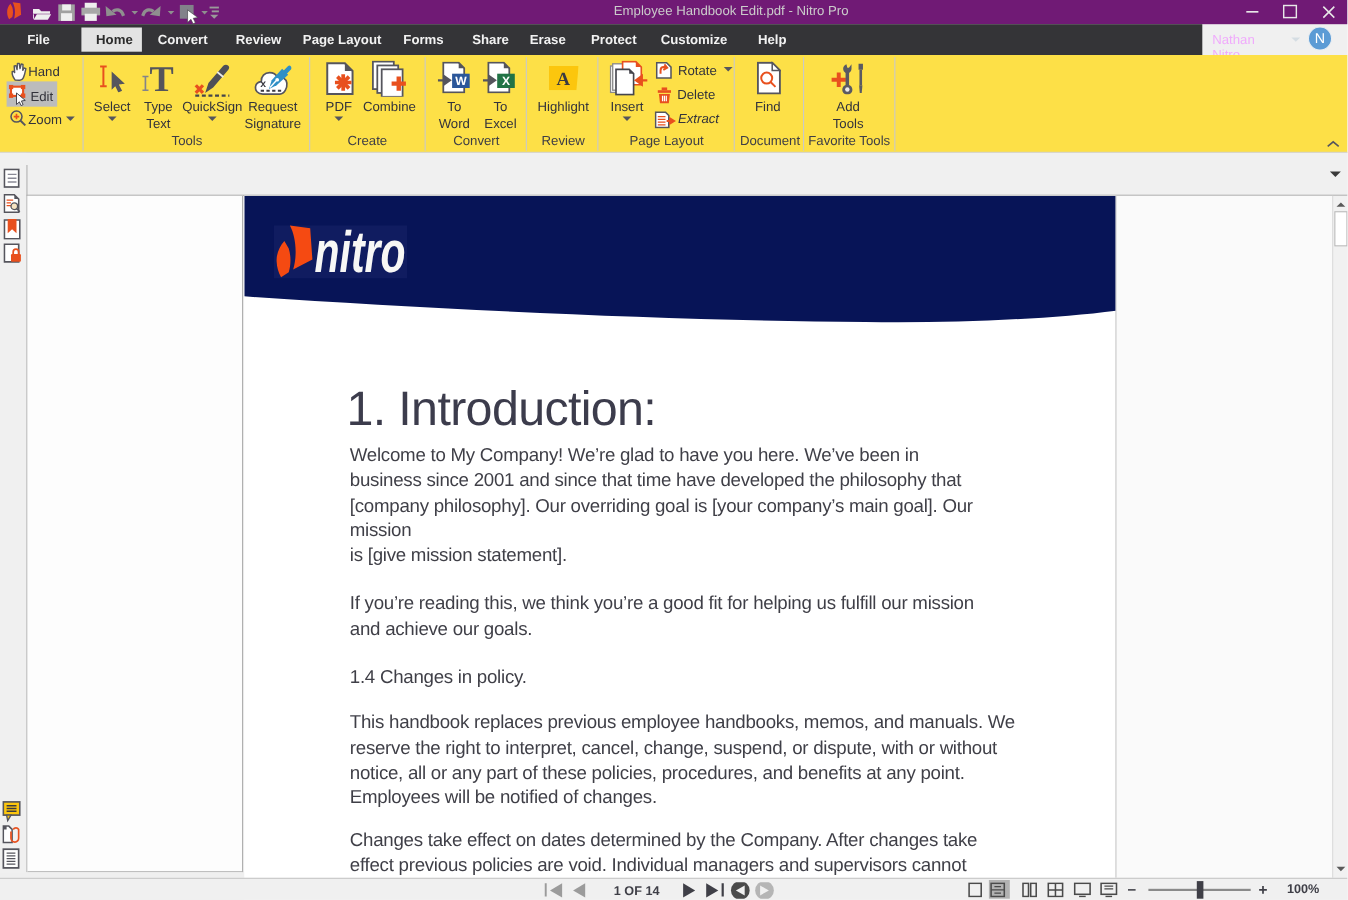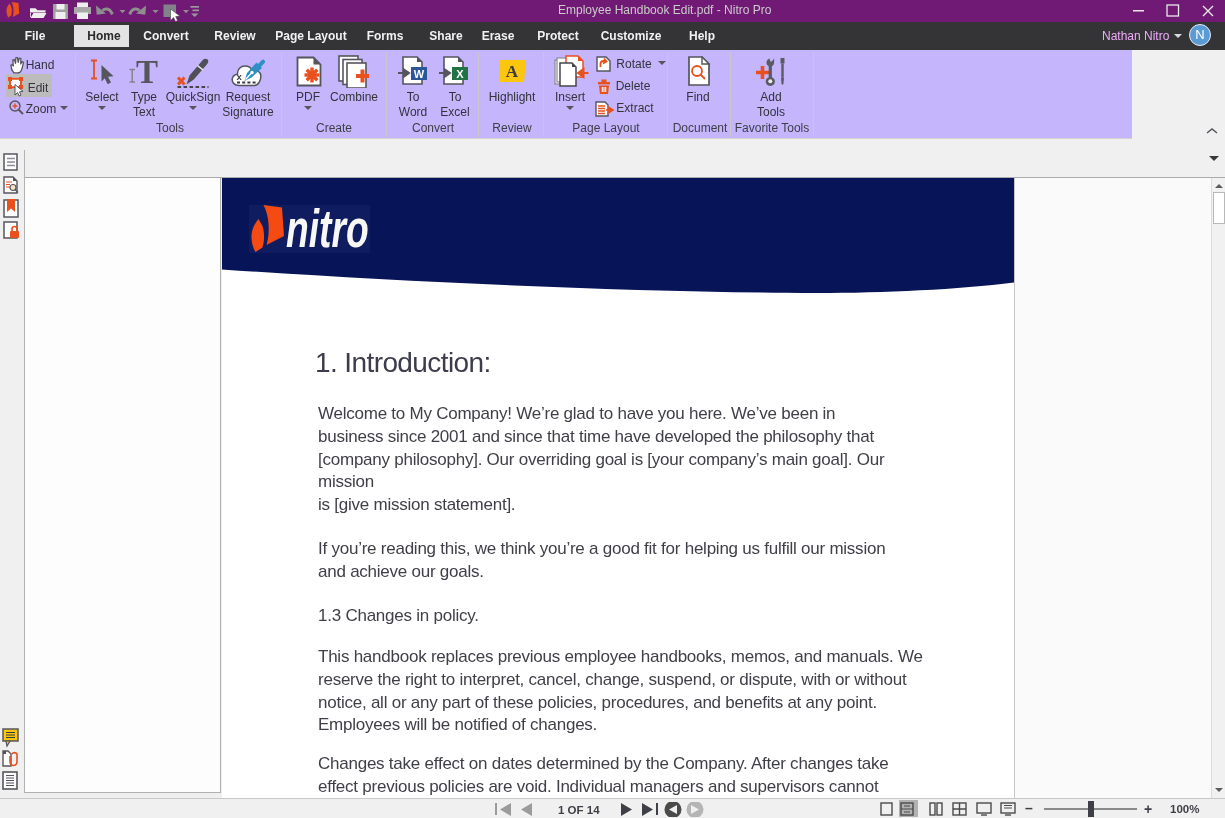--- a/index.html
+++ b/index.html
@@ -1,26 +1,26 @@
 <!DOCTYPE html>
 <html><head>
 <meta charset="utf-8">
 <style>
 * { margin:0; padding:0; box-sizing:border-box; }
 html,body { width:1225px; height:818px; overflow:hidden; }
 body { font-family:"Liberation Sans", sans-serif; position:relative; background:#f0f0f0; }
 .abs { position:absolute; }
 
 #titlebar { left:0; top:0; width:1225px; height:22px; background:#701a75; }
-#menubar { left:0; top:22px; width:1225px; height:28px; background:#343437; }
+#menubar { left:0; top:22px; width:1093px; height:28px; background:#343437; }
 .mitem { position:absolute; top:7px; font-size:12px; font-weight:600; color:#f2f2f2; transform:translateX(-50%); white-space:nowrap; }
 #hometab { position:absolute; left:74px; top:3px; width:55px; height:21.5px; background:#e3e3e3; }
 #titletext { left:558px; top:3px; font-size:12px; color:#cbcbcb; white-space:nowrap; }
 
-#ribbon { left:0; top:50px; width:1132px; height:89px; background:#c4b5fd; border-bottom:1px solid #d2d2d2; }
+#ribbon { left:0; top:50px; width:1225px; height:89px; background:#fde047; border-bottom:1px solid #d2d2d2; }
 .vsep { position:absolute; top:2px; width:1px; height:85px; background:#c9c9c9; }
 .glabel { position:absolute; top:71px; font-size:12px; color:#3e3e46; transform:translateX(-50%); white-space:nowrap; }
 .blabel { position:absolute; font-size:12px; color:#33333b; transform:translateX(-50%); text-align:center; line-height:15px; white-space:nowrap; }
 .dropd { position:absolute; width:0; height:0; border-left:4px solid transparent; border-right:4px solid transparent; border-top:4px solid #55555d; }
 
 #tabbar { left:0; top:139px; width:1225px; height:39px; background:#f0f0f0; border-bottom:1px solid #ababab; }
 #activetab { position:absolute; left:24px; top:10px; width:188px; height:29px; background:#fff; border-top:3px solid #2b2b2b; }
 
 #sidebar { left:0; top:139px; width:24px; height:679px; background:#f0f0f0; }
 #sidesep { left:24px; top:150px; width:1px; height:643px; background:#b2b2b2; }
@@ -223,21 +223,21 @@
     <rect x="4.5" y="0.5" width="5" height="2.5" fill="#e8501e"></rect>
     <path d="M2 6.5 h10 l-1 8.5 h-8 z" fill="#e8501e"></path>
     <path d="M5.3 8 v5 M7 8 v5 M8.7 8 v5" stroke="#fff" stroke-width="1.1"></path>
   </svg>
   <div class="abs blabel" style="left:633px;top:29px;">Delete</div>
   <svg class="abs" style="left:595px;top:51px" width="20" height="16" viewBox="0 0 20 16">
     <path d="M1 1 h9 l3 3 v11 h-12 z" fill="#fff" stroke="#55555d" stroke-width="1.4"></path>
     <path d="M3 5 h7 M3 7.5 h7 M3 10 h7 M3 12.5 h7" stroke="#e8501e" stroke-width="1.3"></path>
     <path d="M11 9 h5 M14 6.5 l4 2.5 l-4 2.5 z" stroke="#e8501e" stroke-width="1.6" fill="#e8501e"></path>
   </svg>
-  <div class="abs blabel" style="left:635px;top:51px;">Extract</div>
+  <div class="abs blabel" style="left:635px;top:51px;font-style:italic;">Extract</div>
   <div class="glabel" style="left:606px">Page Layout</div>
 
   <svg class="abs" style="left:688px;top:6px" width="22" height="30" viewBox="0 0 22 30">
     <path d="M1 1 h13 l7 7 v21 h-20 z" fill="#fff" stroke="#55555d" stroke-width="1.7"></path>
     <path d="M14 1 l7 7 h-7 z" fill="#fff" stroke="#55555d" stroke-width="1.4"></path>
     <circle cx="9" cy="15" r="5" fill="none" stroke="#e8501e" stroke-width="1.8"></circle>
     <path d="M12.5 18.5 L17 23" stroke="#e8501e" stroke-width="1.8"></path>
   </svg>
   <div class="abs blabel" style="left:698px;top:40px;">Find</div>
   <div class="glabel" style="left:700px">Document</div>
@@ -309,24 +309,24 @@
       <svg class="abs" style="left:27px;top:26px" width="38" height="50" viewBox="0 0 38 50">
         <path d="M9.5 15 C5 20 2 27 2.5 34 C2.8 39.5 4 43.5 6.5 48 L13.5 43.5 C15.5 37 15.7 29 13.5 22 Z" fill="#f54a12"></path>
         <path d="M14.5 1 L33 3.5 L35 32 L17.5 41 C21.5 28 20 11 14.5 1 Z" fill="#f54a12"></path>
         <path d="M14 20 C16 26 16.5 34 15 41 L17 40 C18.5 33 18 25 16 19.5 Z" fill="#17205f" opacity="0.0"></path>
       </svg>
       <svg class="abs" style="left:60px;top:22px" width="100" height="52" viewBox="0 0 100 52">
         <g transform="translate(4,47) scale(0.93,1.33) translate(-4,-47)">
             <text x="4" y="47" font-size="40" font-weight="bold" font-style="italic" fill="#f7f7f5" font-family="Liberation Sans">nitro</text>
           </g>
       </svg>
-      <div class="abs" style="left:93px;top:169px;font-size:28px;color:#3c3c4c;letter-spacing:-0.6px">1. Introduction:</div>
+      <div class="abs" style="left:93px;top:169px;font-size:44px;color:#3c3c4c;letter-spacing:-0.6px">1. Introduction:</div>
       <div class="doctext" style="top:225.3px">Welcome to My Company! We’re glad to have you here. We’ve been in<br>business since 2001 and since that time have developed the philosophy that<br>[company philosophy]. Our overriding goal is [your company’s main goal]. Our<br>mission<br>is [give mission statement].</div>
       <div class="doctext" style="top:360.1px">If you’re reading this, we think you’re a good fit for helping us fulfill our mission<br>and achieve our goals.</div>
-      <div class="doctext" style="top:427.2px">1.3 Changes in policy.</div>
+      <div class="doctext" style="top:427.2px">1.4 Changes in policy.</div>
       <div class="doctext" style="top:468.4px">This handbook replaces previous employee handbooks, memos, and manuals. We<br>reserve the right to interpret, cancel, change, suspend, or dispute, with or without<br>notice, all or any part of these policies, procedures, and benefits at any point.<br>Employees will be notified of changes.</div>
       <div class="doctext" style="top:575.1px">Changes take effect on dates determined by the Company. After changes take<br>effect previous policies are void. Individual managers and supervisors cannot</div>
     </div>
   </div>
 </div>
 
 <div class="abs" id="scrollbar">
   <svg class="abs" style="left:2px;top:4px" width="10" height="8" viewBox="0 0 10 8">
       <path d="M1 6 l4 -4 l4 4 z" fill="#5a5a5a"></path>
     </svg>

